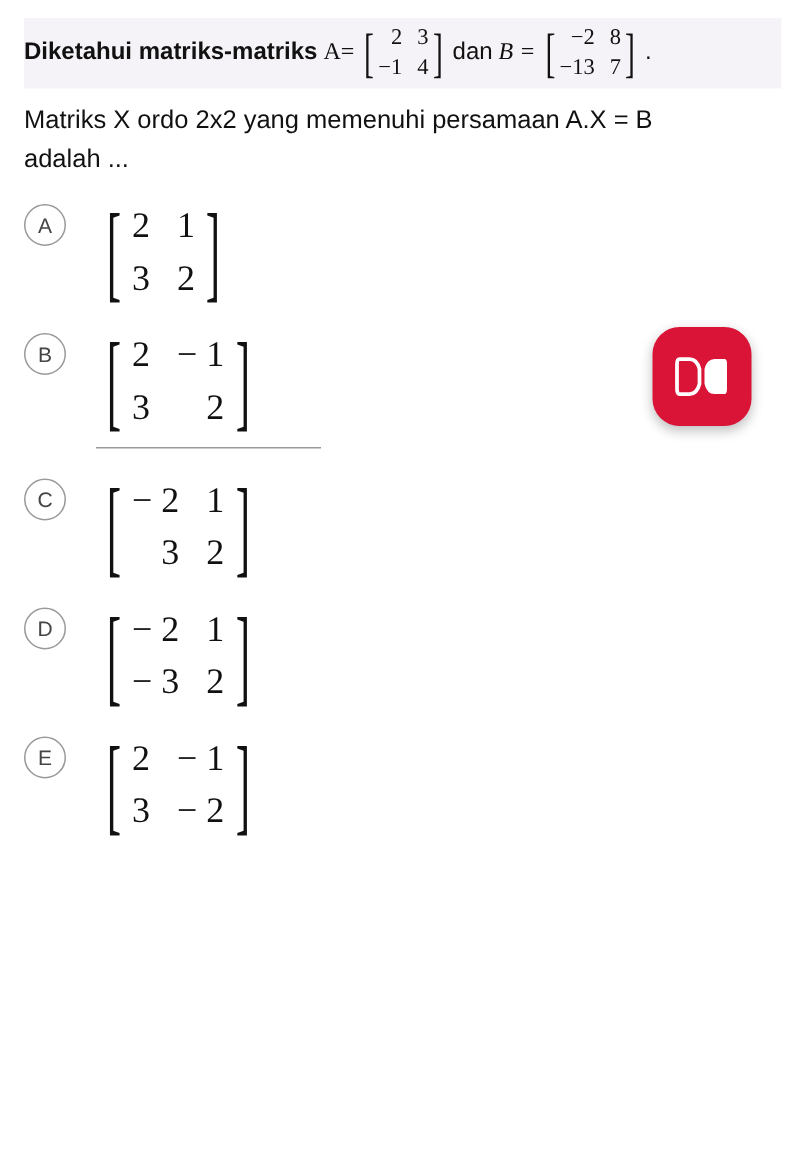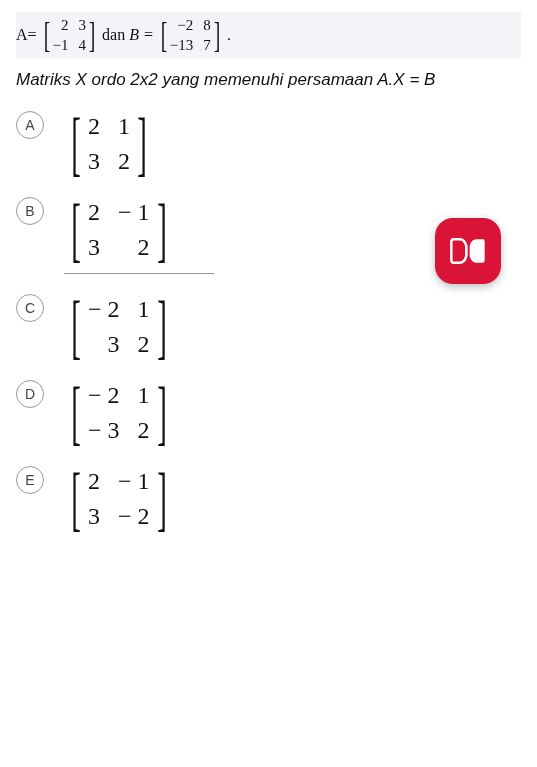--- a/index.html
+++ b/index.html
@@ -42,21 +42,20 @@
       grid-template-rows: repeat(2, auto);
       column-gap: 10px;
       row-gap: 0;
       font-size: 15px;
       text-align: right;
     }
     .question-text {
       font-size: 17px;
       line-height: 1.5;
       margin: 0 0 18px 0;
-      font-style: italic;
     }
     .options {
       display: flex;
       flex-direction: column;
       gap: 20px;
     }
     .option {
       display: flex;
       align-items: flex-start;
       gap: 20px;
@@ -110,48 +109,50 @@
       justify-content: center;
       box-shadow: 0 3px 8px rgba(0,0,0,0.25);
     }
     .fab svg { width: 40px; height: 40px; }
     .serif { font-family: 'Times New Roman', serif; font-style: italic; }
   </style>
 </head>
 <body>
 
 <div class="problem-header">
+  <b>Diketahui matriks-matriks </b>
   <span class="serif" style="font-style:normal">A=</span>
   <span class="inline-matrix">
     <span class="bracket">[</span>
     <span class="mgrid">
       <span>2</span>
       <span>−1</span>
       <span>3</span>
       <span>4</span>
     </span>
     <span class="bracket">]</span>
   </span>
-  <span style="font-family:Liberation Serif, serif"> dan </span>
+  <span style="font-family:Liberation Sans, sans-serif"> dan </span>
   <span class="serif">B = </span>
   <span class="inline-matrix">
     <span class="bracket">[</span>
     <span class="mgrid">
       <span>−2</span>
       <span>−13</span>
       <span>8</span>
       <span>7</span>
     </span>
     <span class="bracket">]</span>
   </span>
   <span>.</span>
 </div>
 
 <div class="question-text">
   <div>Matriks X ordo 2x2 yang memenuhi persamaan A.X = B</div>
+  <div>adalah ...</div>
 </div>
 
 <div class="options">
 
   <div class="option">
     <div class="option-letter">A</div>
     <div class="big-matrix">
       <span class="big-bracket">[</span>
       <span class="big-grid">
         <span>2</span>

